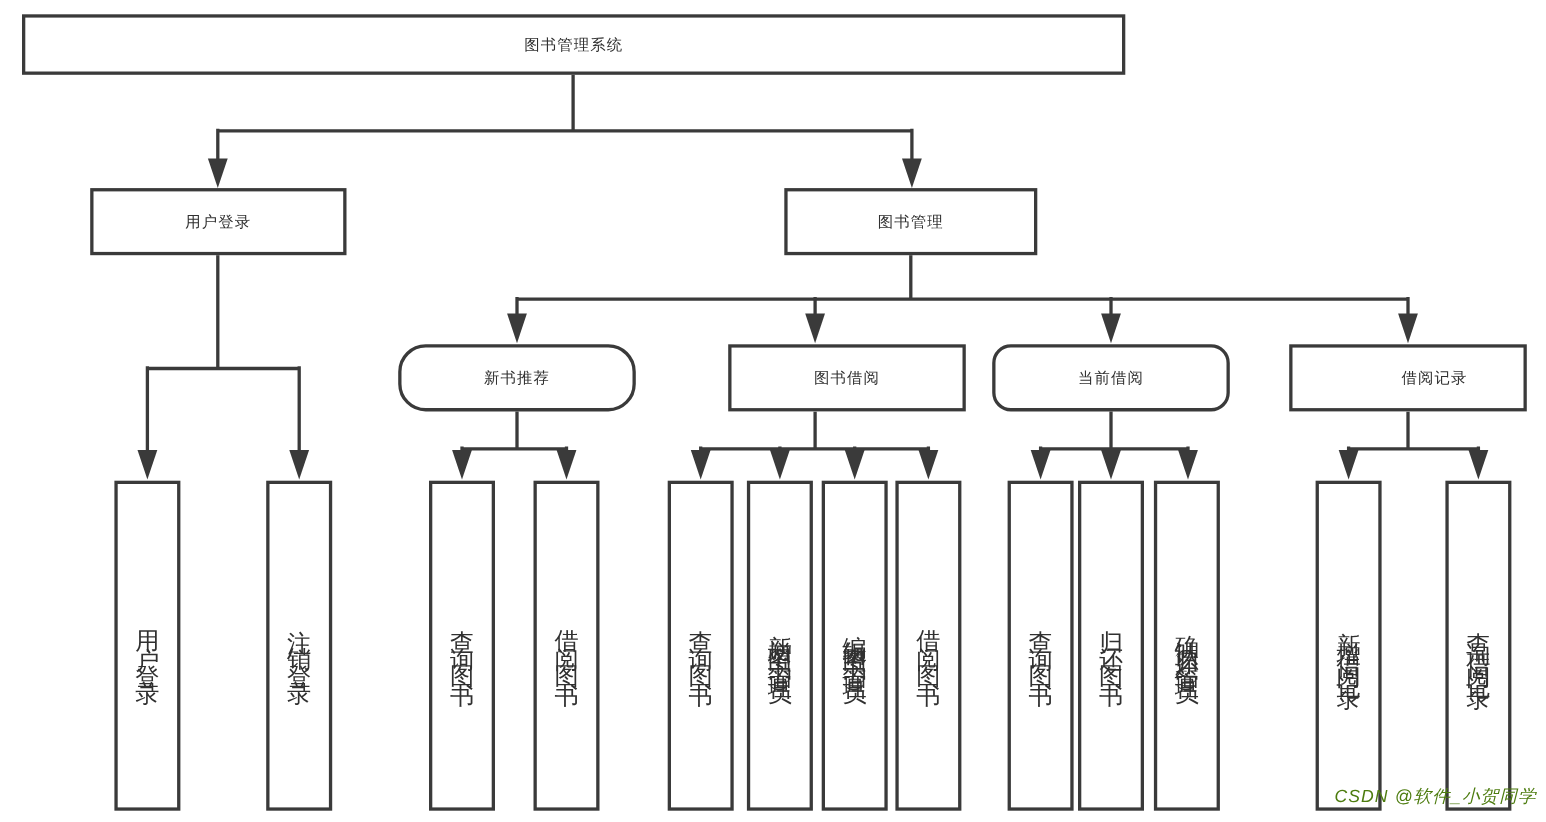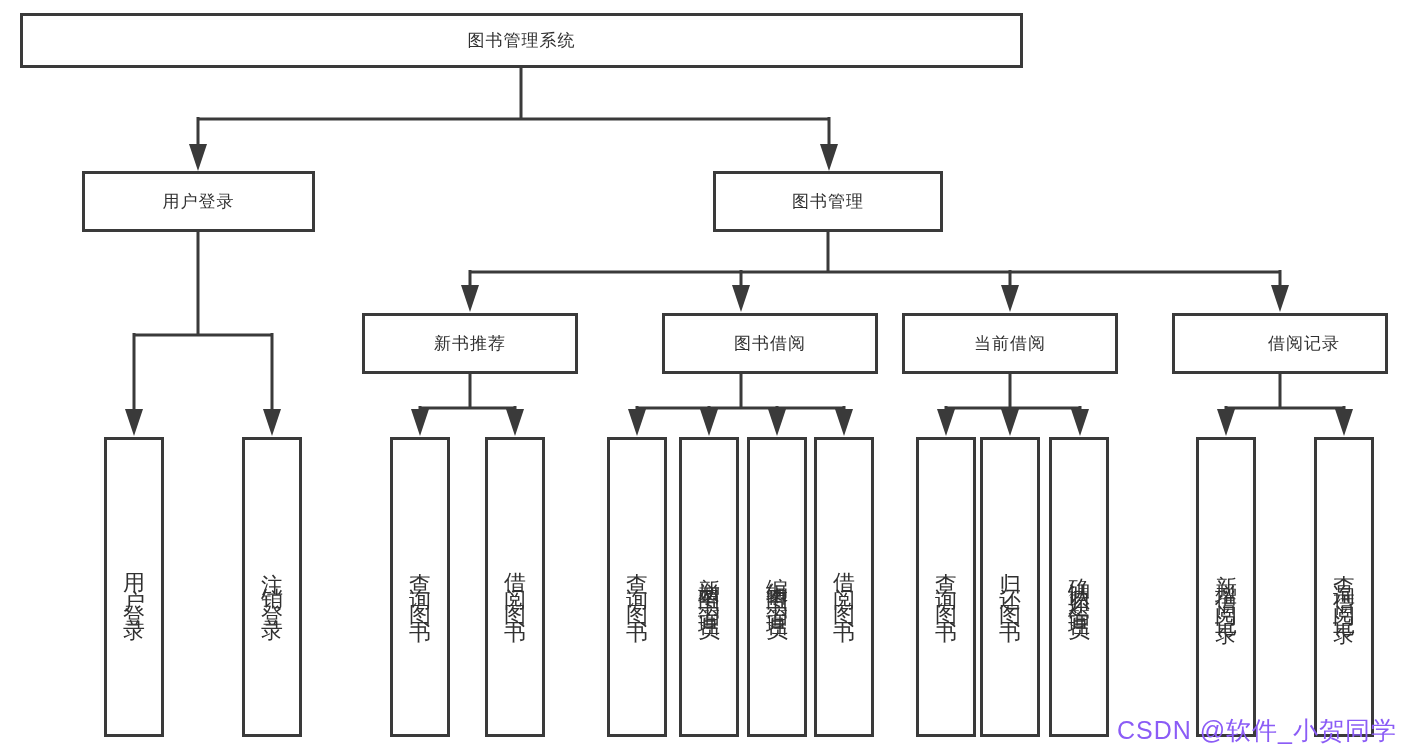--- a/index.html
+++ b/index.html
@@ -19,39 +19,40 @@
   .box {
     position: absolute;
     box-sizing: border-box;
     border: 3px solid #3a3a3a;
     background: #ffffff;
     display: flex;
     align-items: center;
     justify-content: center;
     color: #303030;
   }
-  .hbox { font-size: 17px; letter-spacing: 1px; }
+  .hbox { font-size: 14px; letter-spacing: 1px; }
   .vbox { font-size: 22px; }
   .vbox .vtext {
     writing-mode: vertical-rl;
     white-space: nowrap;
     color: #303030;
   }
   .ls4 { letter-spacing: 16px; }
   .ls6 { letter-spacing: 10px; }
   .ls9 { letter-spacing: 6px; }
   .watermark {
     position: absolute;
     right: 8px;
     top: 714px;
-    font-size: 25px;
-    color: #8b5cf6;
+    font-size: 16px;
+    color: #4d7c0f;
     letter-spacing: 1px;
     z-index: 10;
     white-space: nowrap;
+    font-style: italic;
   }
 </style>
 </head>
 <body>
 
 <div class="canvas">
 
   <svg class="connectors" width="1405" height="747" viewBox="0 0 1405 747" xmlns="http://www.w3.org/2000/svg">
     <g stroke="#3a3a3a" stroke-width="3" fill="none">
 
@@ -96,27 +97,27 @@
     <span>图书管理系统</span>
   </div>
 
   <div class="box hbox" style="left:82px; top:171px; width:233px; height:61px;">
     <span>用户登录</span>
   </div>
   <div class="box hbox" style="left:713px; top:171px; width:230px; height:61px;font-family:Liberation Mono, monospace;">
     <span>图书管理</span>
   </div>
 
-  <div class="box hbox" style="left:362px; top:313px; width:216px; height:61px;">
+  <div class="box hbox" style="left:362px; top:313px; width:216px; height:61px;border-radius:25px;">
     <span>新书推荐</span>
   </div>
   <div class="box hbox" style="left:633px; top:313px; width:216px; height:61px;margin-left:29px;">
     <span>图书借阅</span>
   </div>
-  <div class="box hbox" style="left:902px; top:313px; width:216px; height:61px;">
+  <div class="box hbox" style="left:902px; top:313px; width:216px; height:61px;border-radius:17px;">
     <span>当前借阅</span>
   </div>
   <div class="box hbox" style="left:1172px; top:313px; width:216px; height:61px;padding-left:48px;">
     <span>借阅记录</span>
   </div>
 
   <div class="box vbox" style="left:104px; top:437px; width:60px; height:300px;">
     <span class="vtext ls4">用户登录</span>
   </div>
   <div class="box vbox" style="left:242px; top:437px; width:60px; height:300px;">

